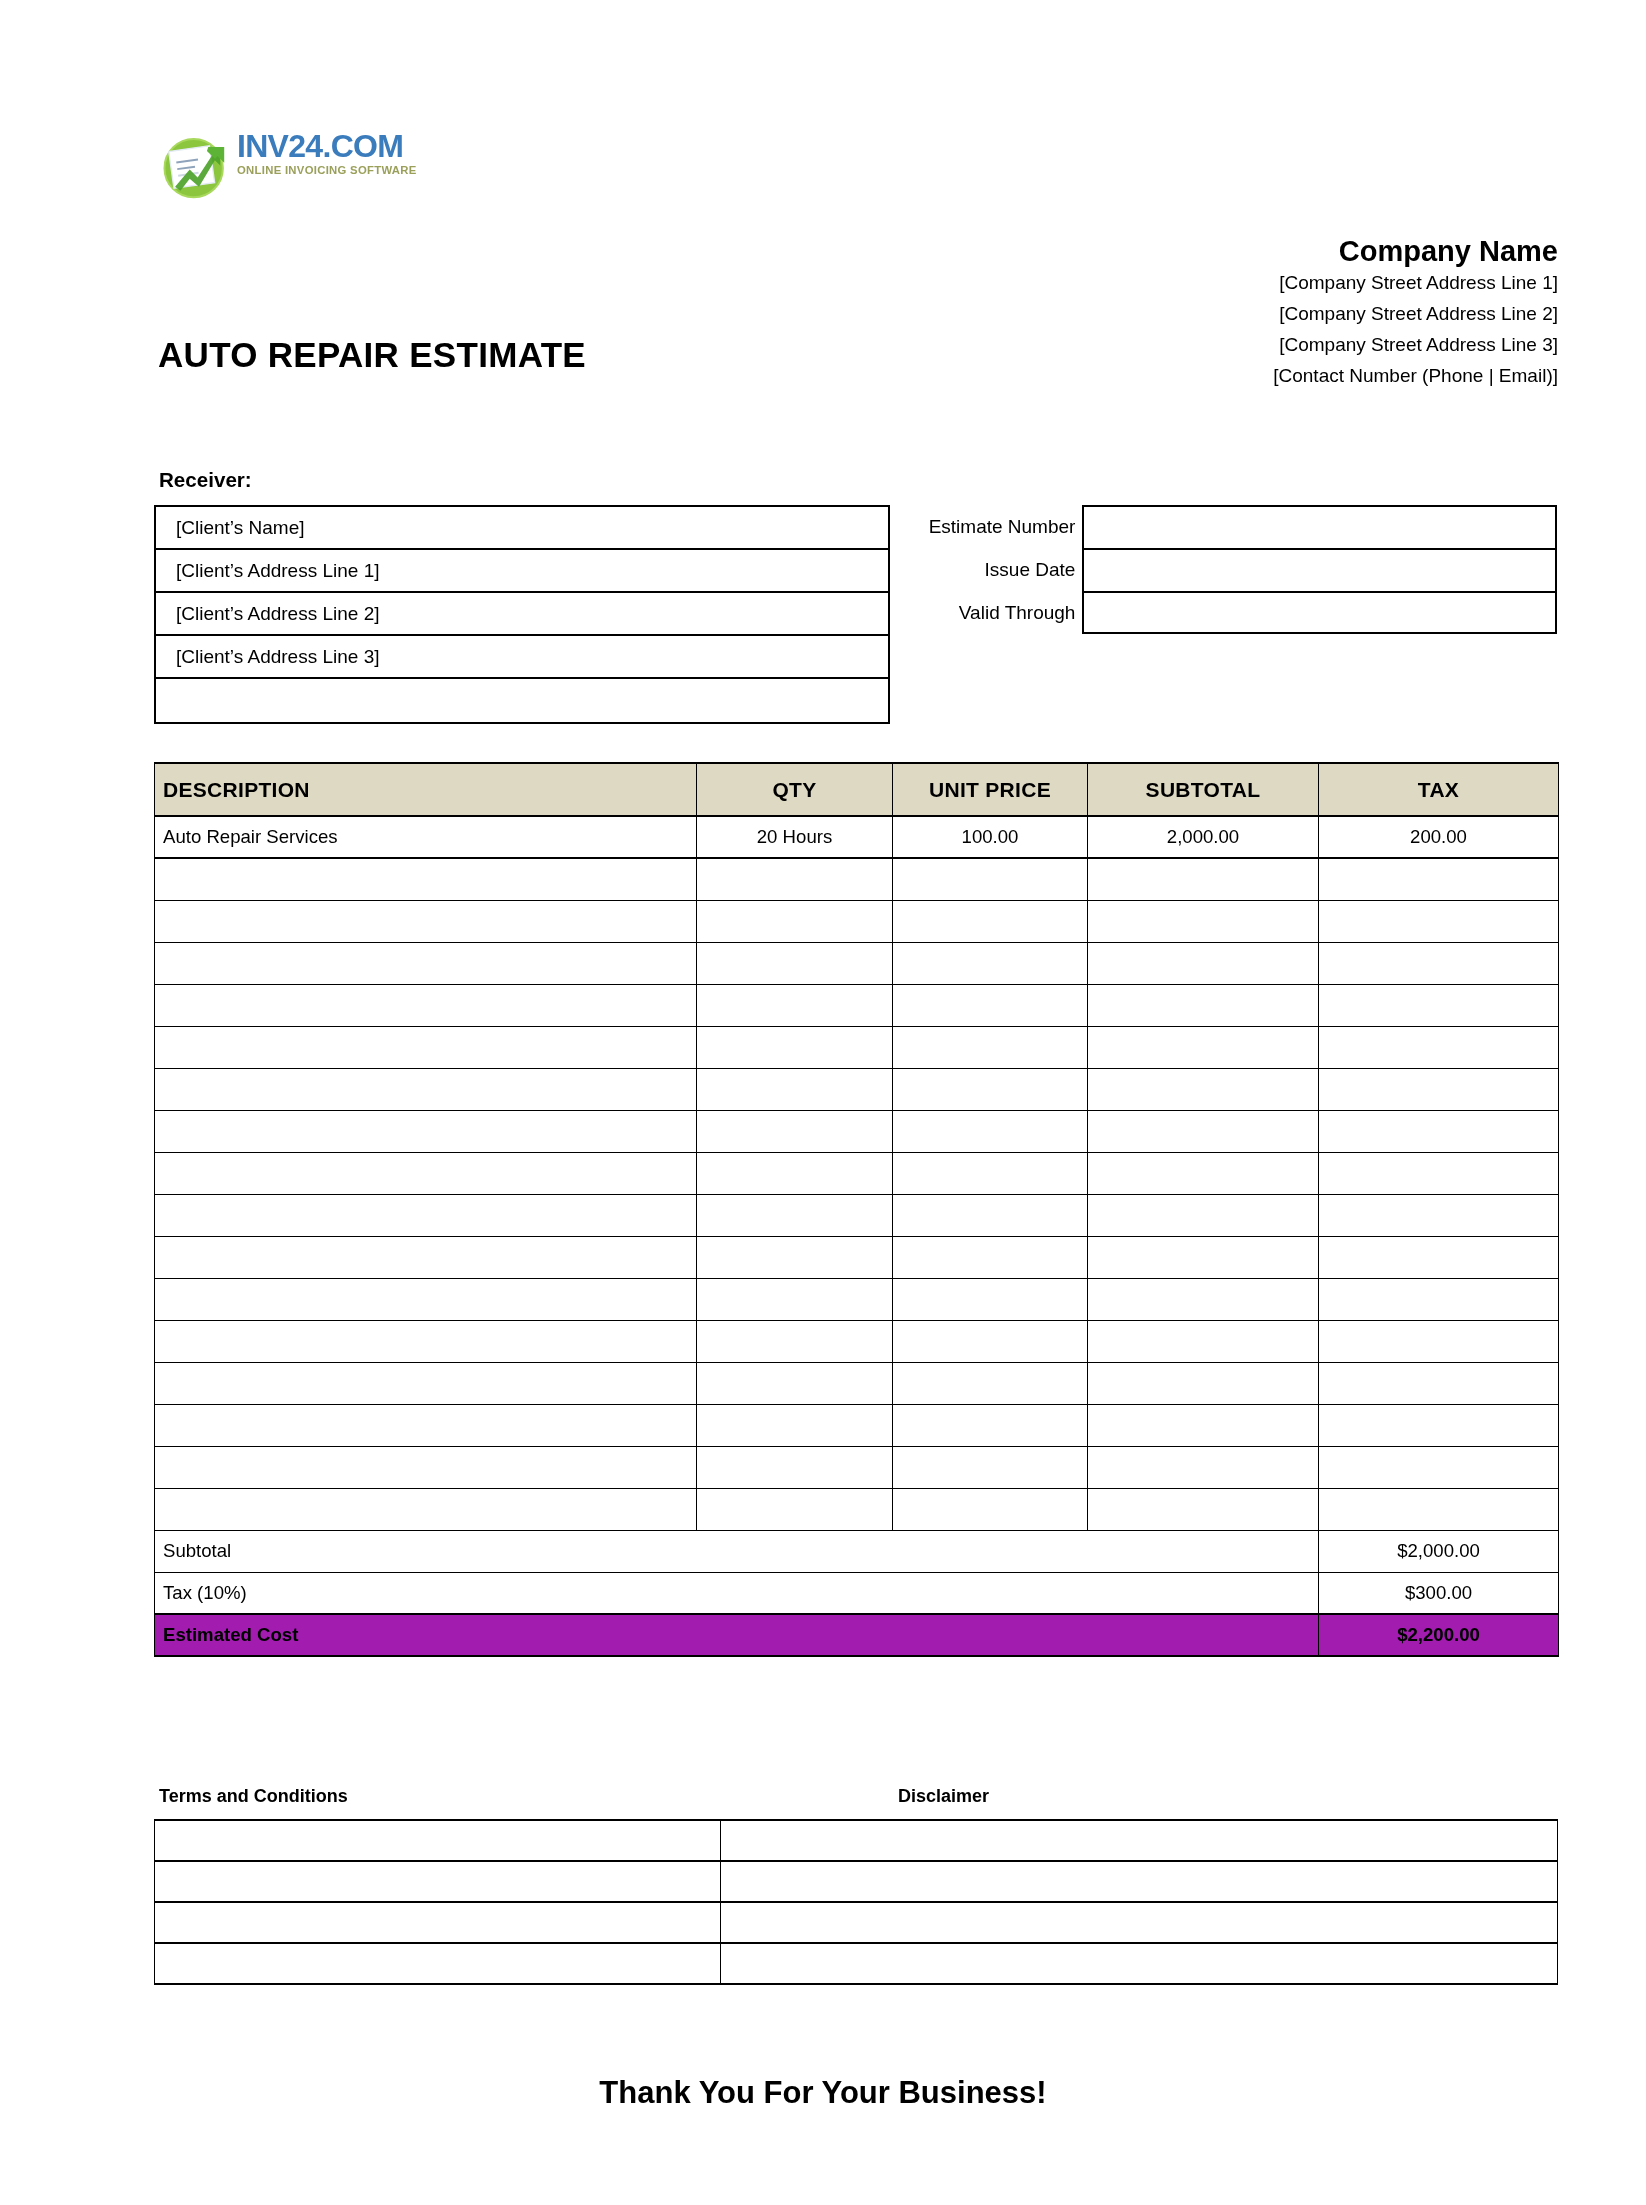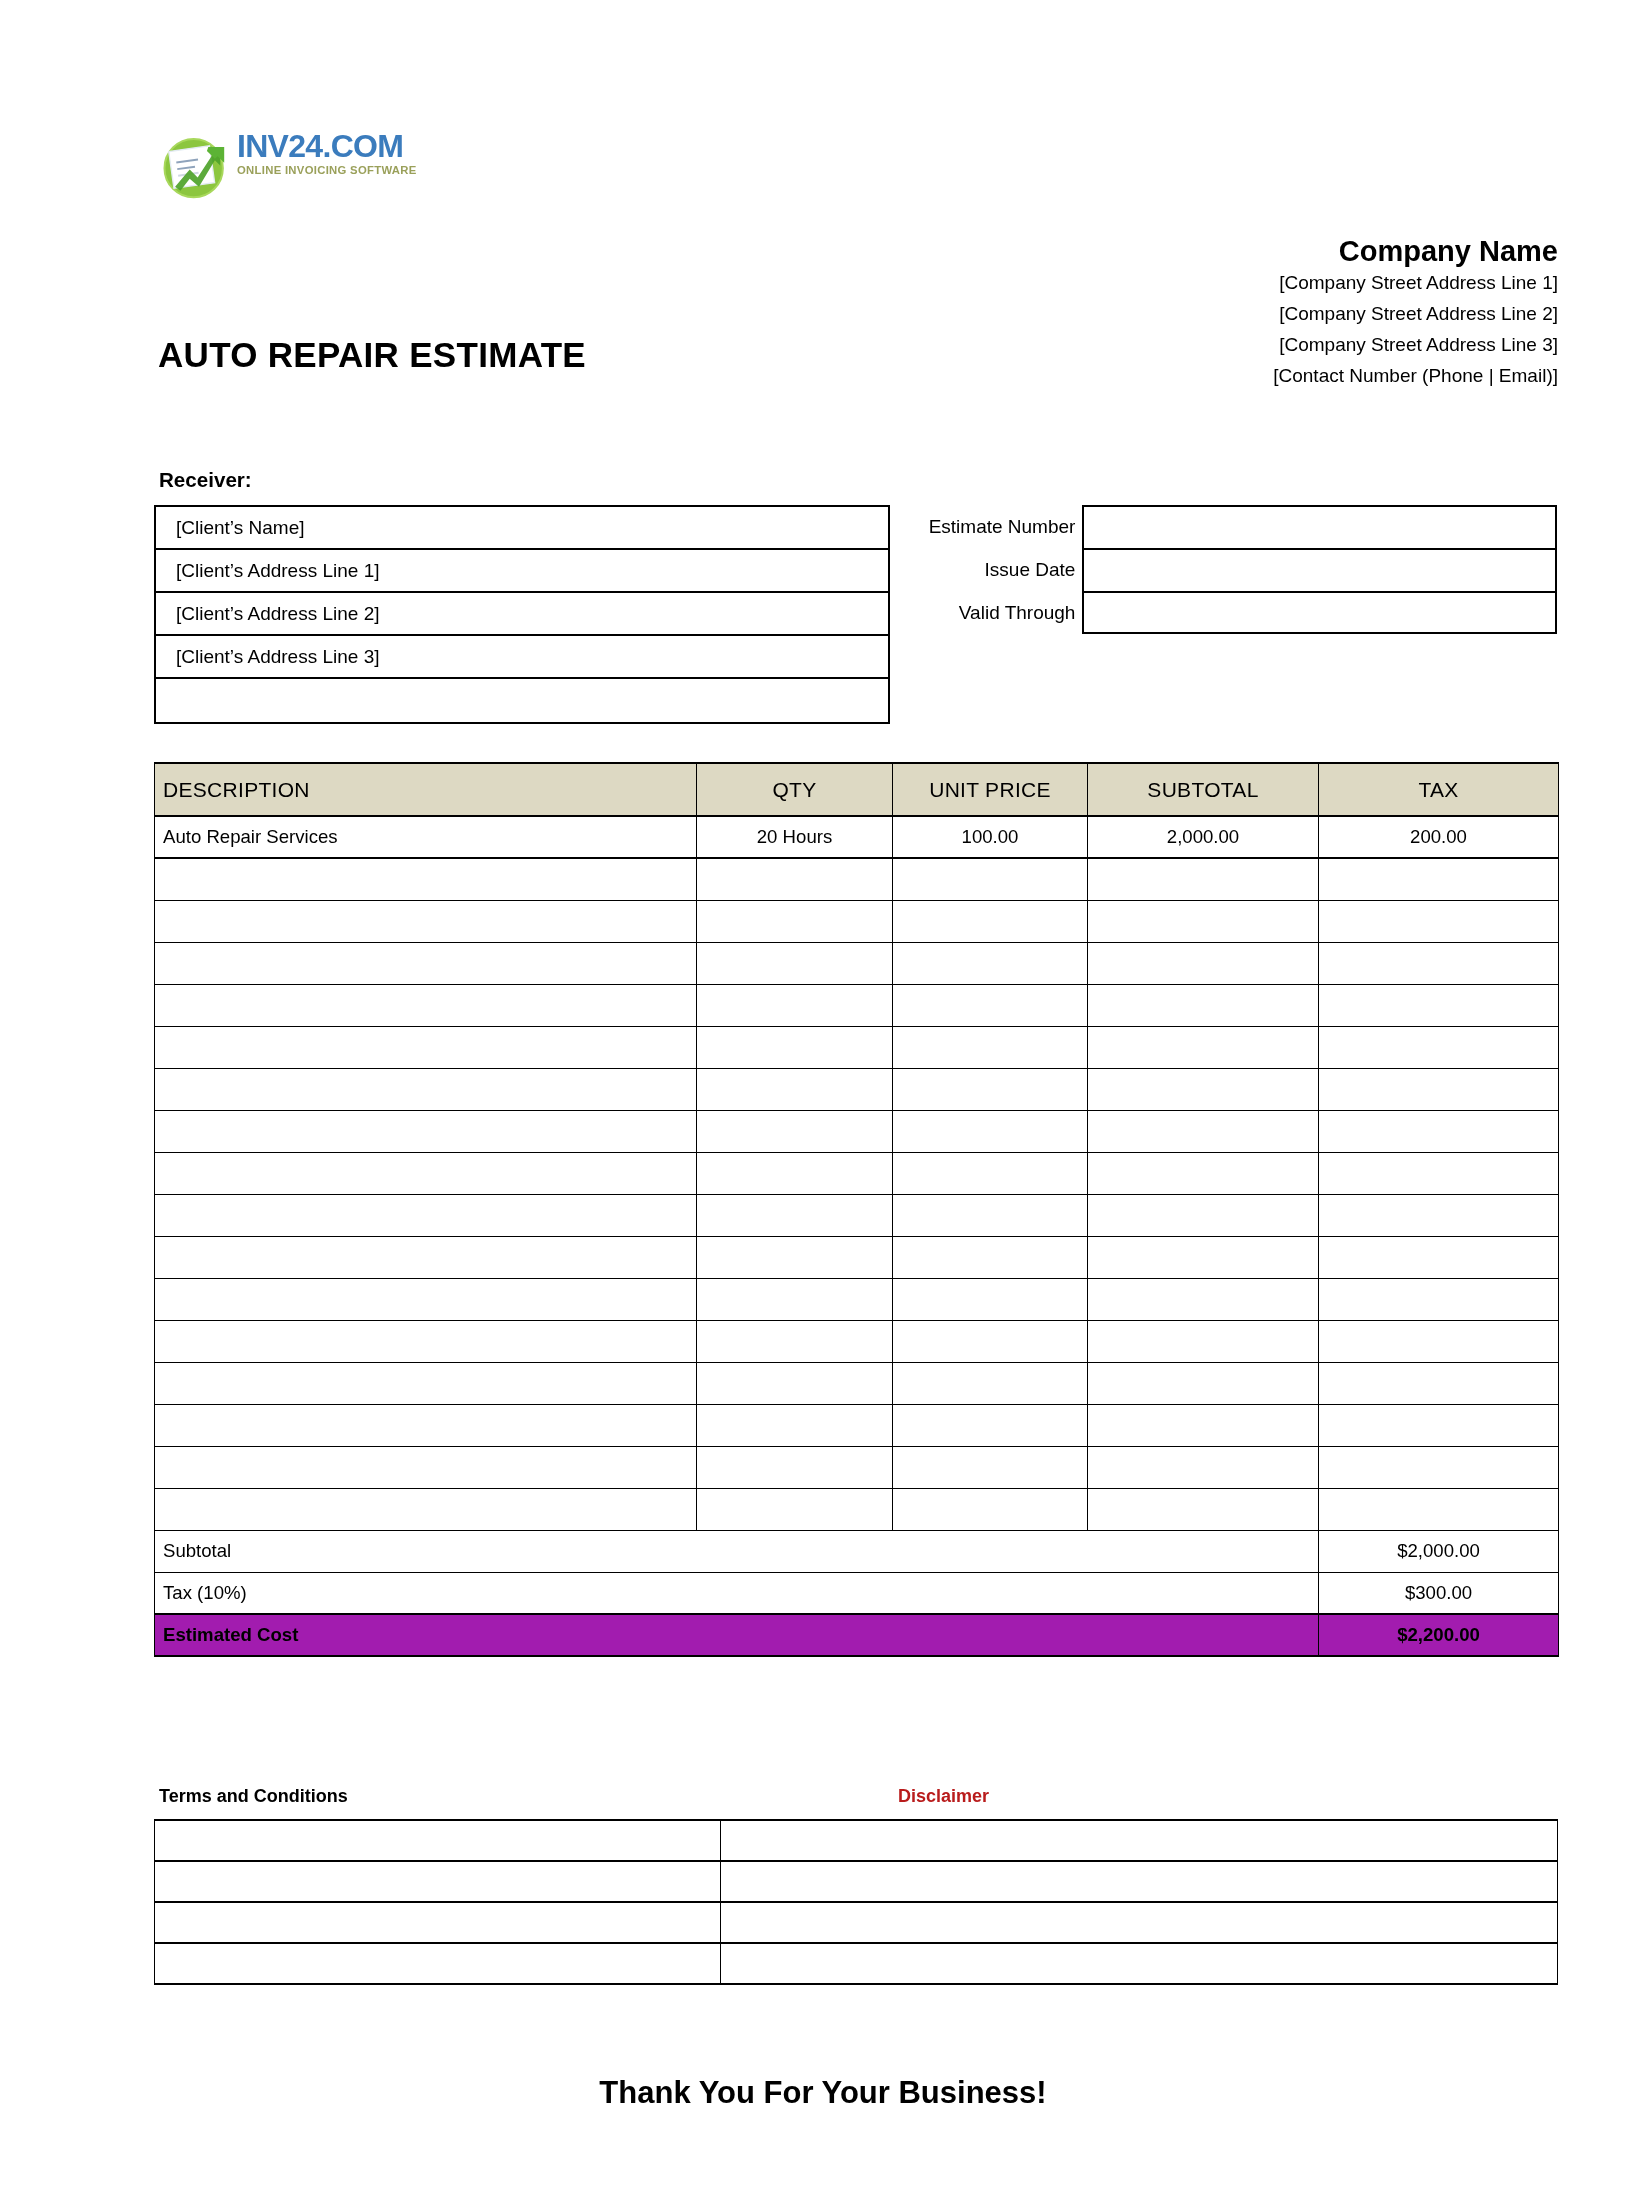--- a/index.html
+++ b/index.html
@@ -40,42 +40,42 @@
   .meta-row{display:flex;height:43px;align-items:stretch;}
   .meta-label{width:179px;display:flex;align-items:center;justify-content:flex-end;
     padding-right:6.6px;font-size:19px;color:#000;box-sizing:border-box;}
   .meta-value{flex:1;border:2px solid #000;border-bottom:none;box-sizing:border-box;}
   .meta-row:last-child .meta-value{border-bottom:2px solid #000;}
 
   
   .items{position:absolute;left:154px;top:762px;width:1404px;
     border-collapse:collapse;table-layout:fixed;}
   .items td,.items th{border:1.3px solid #000;box-sizing:border-box;}
-  .items thead th{background:#ddd9c3;height:53px;font-size:21px;font-weight:normal;
+  .items thead th{background:#ddd9c3;height:53px;font-size:21px;font-weight:bold;
     color:#000;letter-spacing:0.3px;border-top:2.7px solid #000;border-bottom:2.7px solid #000;}
   .items thead th.desc{text-align:left;padding-left:8px;}
   .col-desc{width:542px;}
   .col-qty{width:196px;}
   .col-price{width:195px;}
   .col-sub{width:231px;}
   .col-tax{width:240px;}
   .items tbody td{height:42px;font-size:18.6px;color:#000;}
   .items tbody td.desc{text-align:left;padding-left:8px;}
   .items tbody td.num{text-align:center;}
   .items tbody tr.filled td{border-bottom:2.7px solid #000;}
 
   
   .tot-label{text-align:left;padding-left:8px;font-size:19px;height:44px;}
   .tot-value{text-align:center;font-size:19px;}
   .tot-grand td{background:#a21caf;font-weight:bold;height:46px;
     border-top:2.7px solid #000;border-bottom:2.7px solid #000;}
 
   
   .terms-label{position:absolute;left:159px;top:1786px;font-size:18px;font-weight:bold;color:#000;}
-  .disc-label{position:absolute;left:898px;top:1786px;font-size:18px;font-weight:bold;color:#b91c1c;}
+  .disc-label{position:absolute;left:898px;top:1786px;font-size:18px;font-weight:bold;color:#000000;}
   .terms{position:absolute;left:154px;top:1819px;width:1404px;
     border-collapse:collapse;table-layout:fixed;}
   .terms td{border:1.3px solid #000;height:41px;box-sizing:border-box;}
   .terms td.t-left{width:566px;}
   .terms tr:first-child td{border-top:2.7px solid #000;}
   .terms tr td{border-bottom:2.7px solid #000;}
 
   
   .footer{position:absolute;left:0;top:2075px;width:1646px;text-align:center;
     font-size:31px;font-weight:bold;color:#000;}

